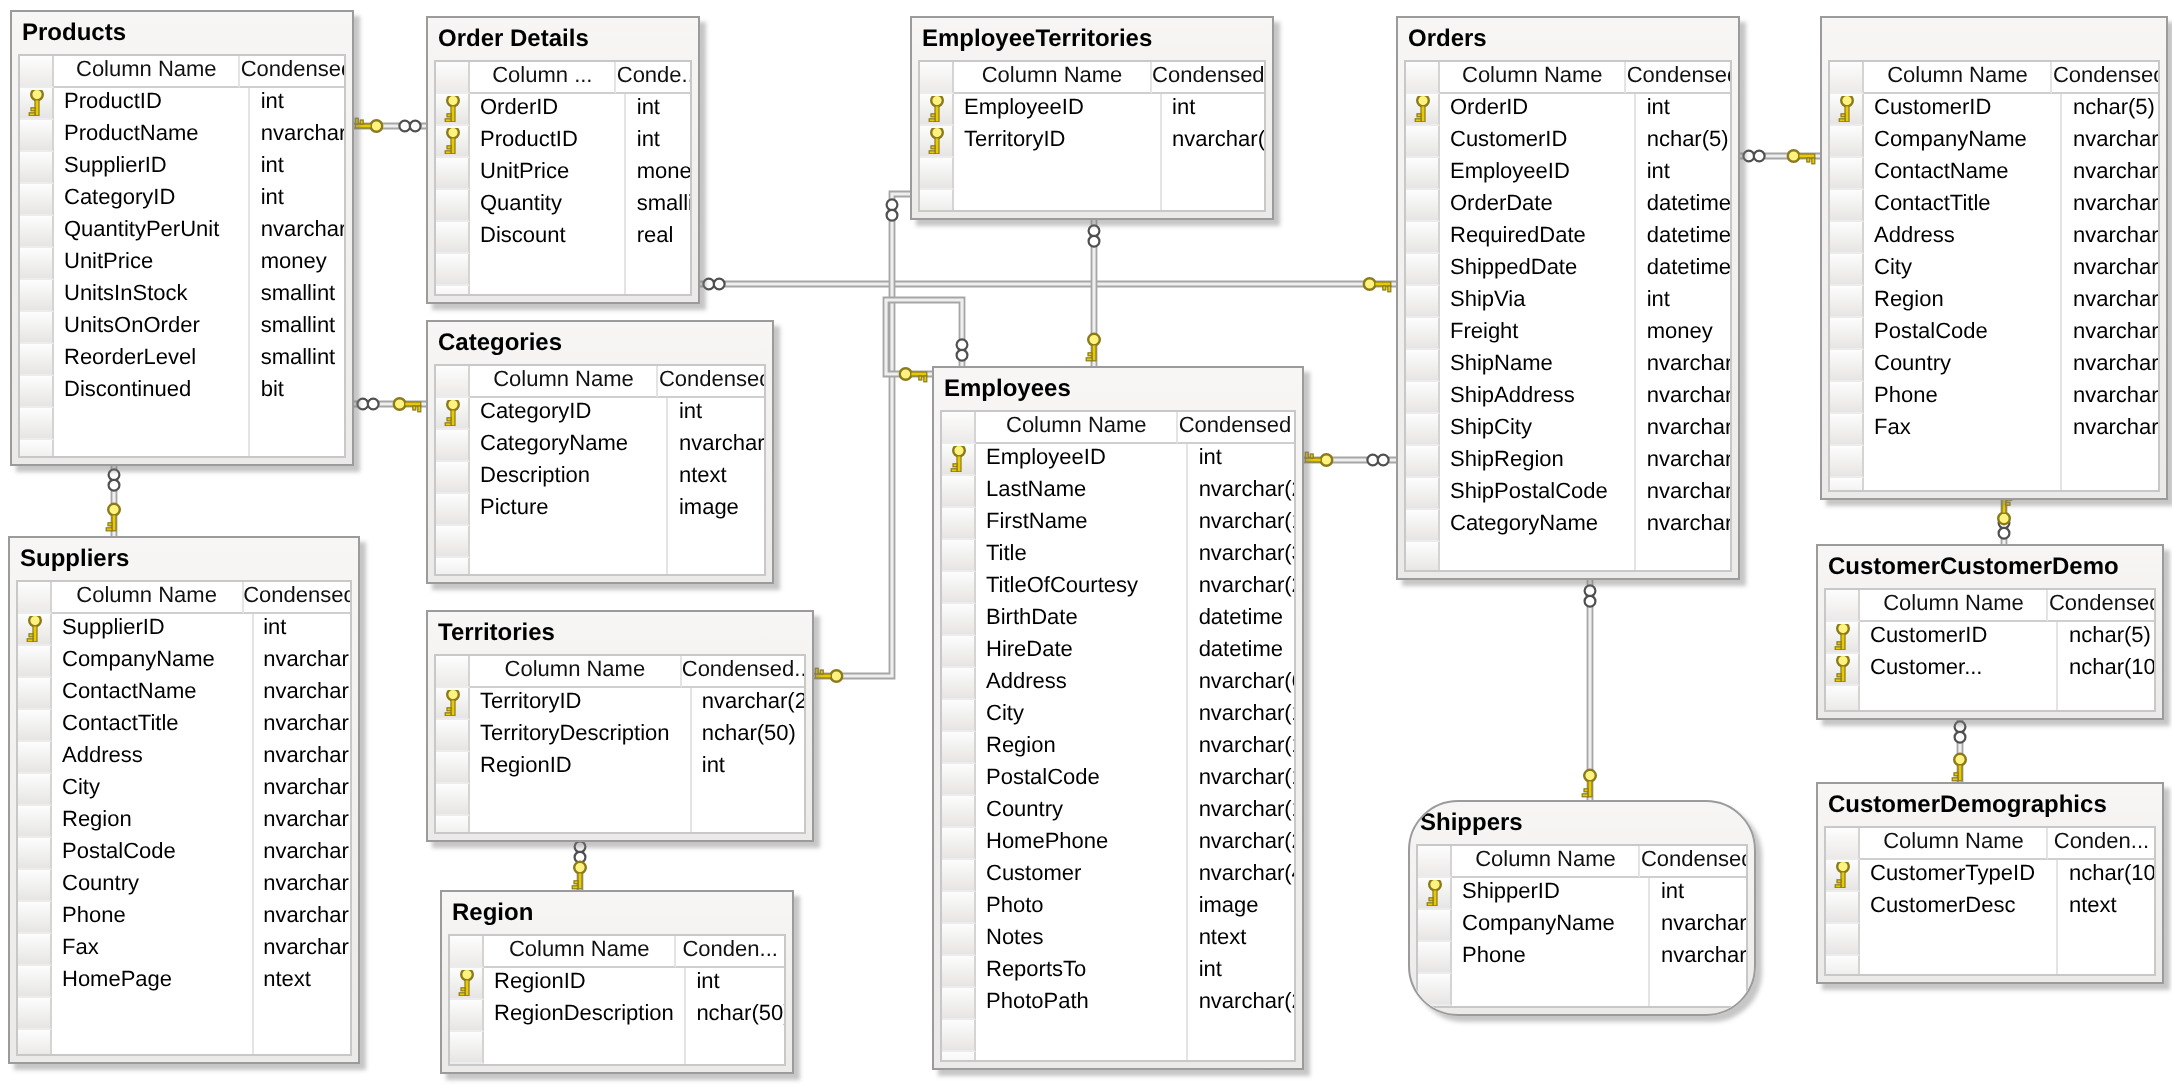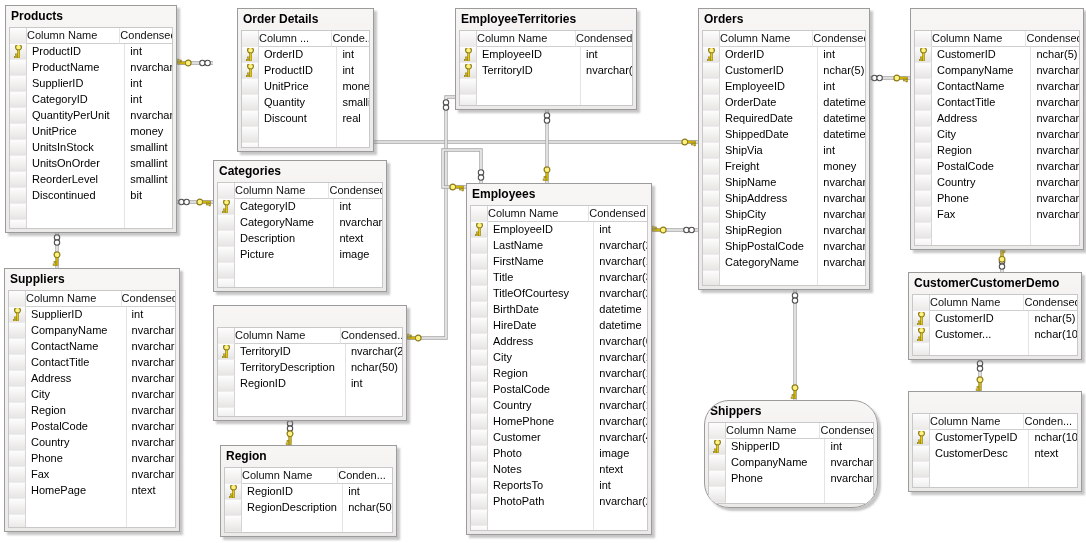--- a/index.html
+++ b/index.html
@@ -14,21 +14,21 @@
                padding:3px 5px 0 5px;white-space:nowrap;overflow:hidden;}
   .grid{position:absolute;left:3px;right:3px;top:21px;bottom:3px;background:#fff;
         border:1px solid #c8c8c8;overflow:hidden;}
   .grid-row{display:flex;height:16px;line-height:15px;font-size:11px;color:#000;white-space:nowrap;}
   .sel{flex:0 0 16px;width:16px;background:linear-gradient(#fdfdfd,#e6e5e3);
        border-right:1px solid #d5d4d2;border-bottom:1px solid #ececec;
        display:flex;align-items:center;justify-content:center;}
   .name-cell{flex:0 0 57%;padding-left:5px;border-right:1px solid #e4e4e4;overflow:hidden;}
   .type-cell{flex:1 1 auto;padding-left:5px;overflow:hidden;}
   .header-row .name-cell,.header-row .type-cell{
-       padding-left:0;border-bottom:1px solid #cfcfcf;
+       text-align:center;padding-left:0;border-bottom:1px solid #cfcfcf;
        font-size:11px;color:#111;}
   .header-row .sel{background:linear-gradient(#fdfdfd,#eceae8);}
   .pk{display:flex;align-items:center;justify-content:center;width:11px;height:13px;}
 </style>
 </head>
 <body>
 
 <div id="canvas">
   <svg id="relations-layer" width="1086" height="543">
       <g>
@@ -289,21 +289,21 @@
             <div class="name-cell"></div>
             <div class="type-cell"></div>
           </div>
           <div class="grid-row">
             <div class="sel"></div>
             <div class="name-cell"></div>
             <div class="type-cell"></div>
           </div>
         </div>
       </div>
-      <div class="table-window" style="left: 213px; top: 8px; width: 135px; height: 142px; margin-left: 24px;">
+      <div class="table-window" style="left: 213px; top: 8px; width: 135px; height: 142px;">
         <div class="table-title">Order Details</div>
         <div class="grid">
           <div class="grid-row header-row">
             <div class="sel"></div>
             <div class="name-cell">Column ...</div>
             <div class="type-cell">Conde...</div>
           </div>
           <div class="grid-row">
             <div class="sel">
               <div>
@@ -732,20 +732,21 @@
             <div class="type-cell"></div>
           </div>
           <div class="grid-row">
             <div class="sel"></div>
             <div class="name-cell"></div>
             <div class="type-cell"></div>
           </div>
         </div>
       </div>
       <div class="table-window" style="left: 213px; top: 305px; width: 192px; height: 114px;">
+        <div class="table-title">Territories</div>
         <div class="grid">
           <div class="grid-row header-row">
             <div class="sel"></div>
             <div class="name-cell">Column Name</div>
             <div class="type-cell">Condensed...</div>
           </div>
           <div class="grid-row">
             <div class="sel">
               <div>
                 <svg class="pk" width="11" height="13" viewBox="-5.5 -6.5 11 13">
@@ -1032,20 +1033,21 @@
             <div class="type-cell">nchar(10)</div>
           </div>
           <div class="grid-row">
             <div class="sel"></div>
             <div class="name-cell"></div>
             <div class="type-cell"></div>
           </div>
         </div>
       </div>
       <div class="table-window" style="left: 908px; top: 391px; width: 172px; height: 99px;">
+        <div class="table-title">CustomerDemographics</div>
         <div class="grid">
           <div class="grid-row header-row">
             <div class="sel"></div>
             <div class="name-cell">Column Name</div>
             <div class="type-cell">Conden...</div>
           </div>
           <div class="grid-row">
             <div class="sel">
               <div>
                 <svg class="pk" width="11" height="13" viewBox="-5.5 -6.5 11 13">

